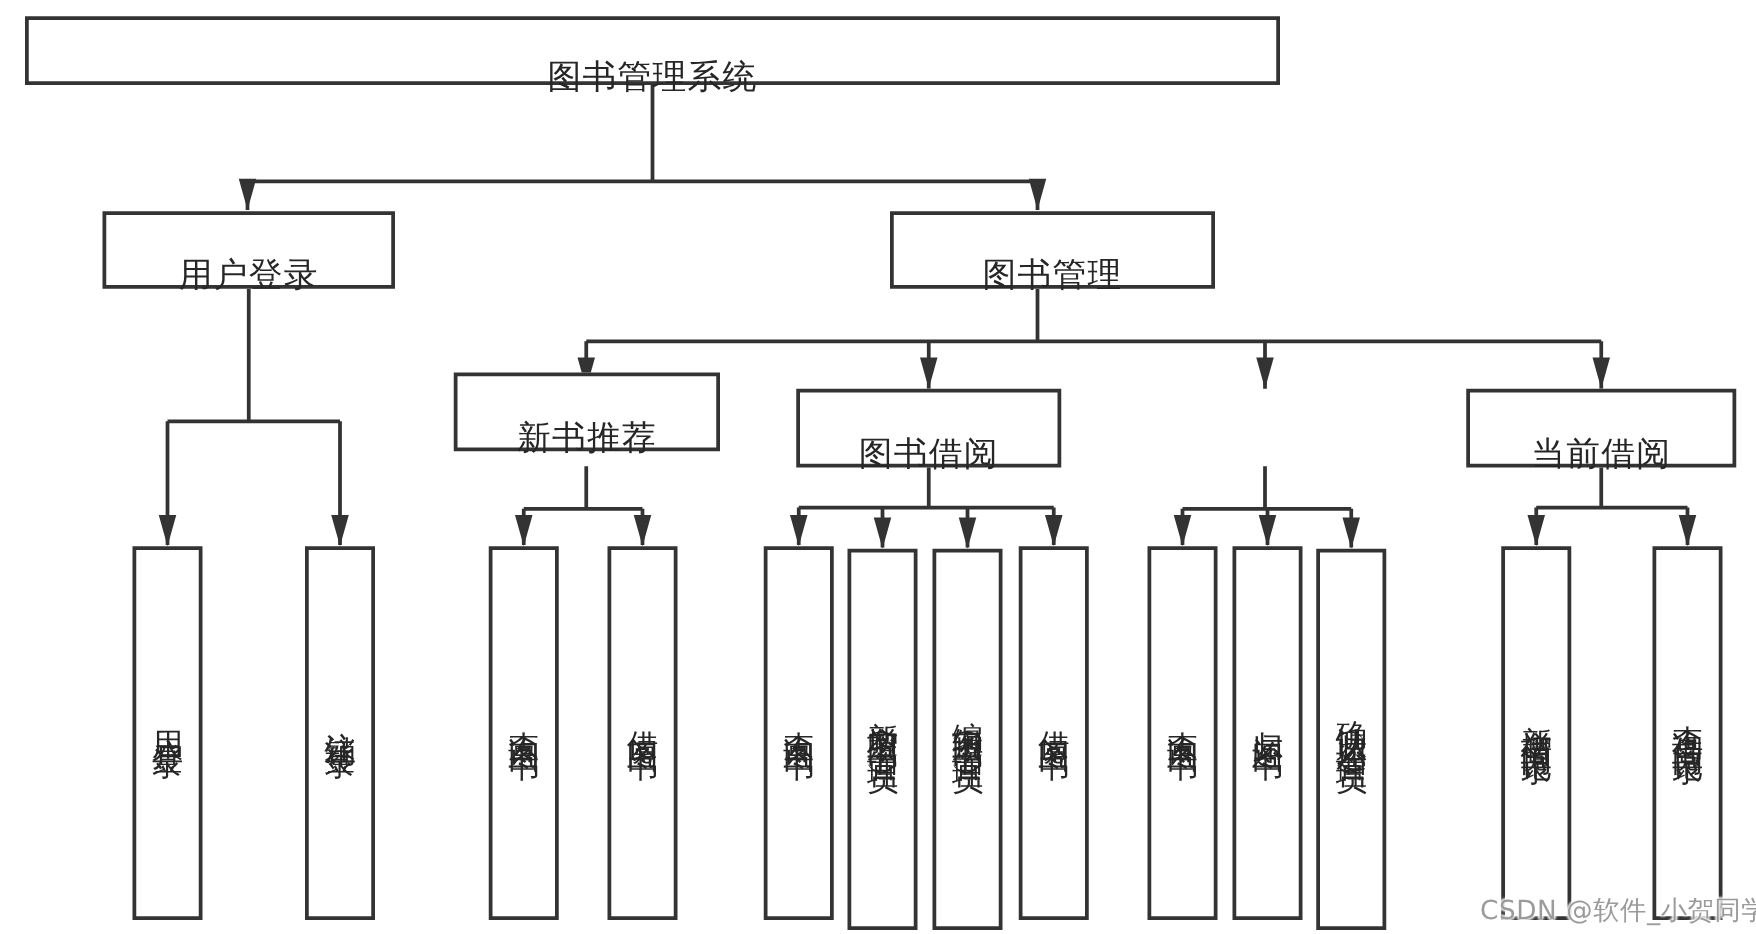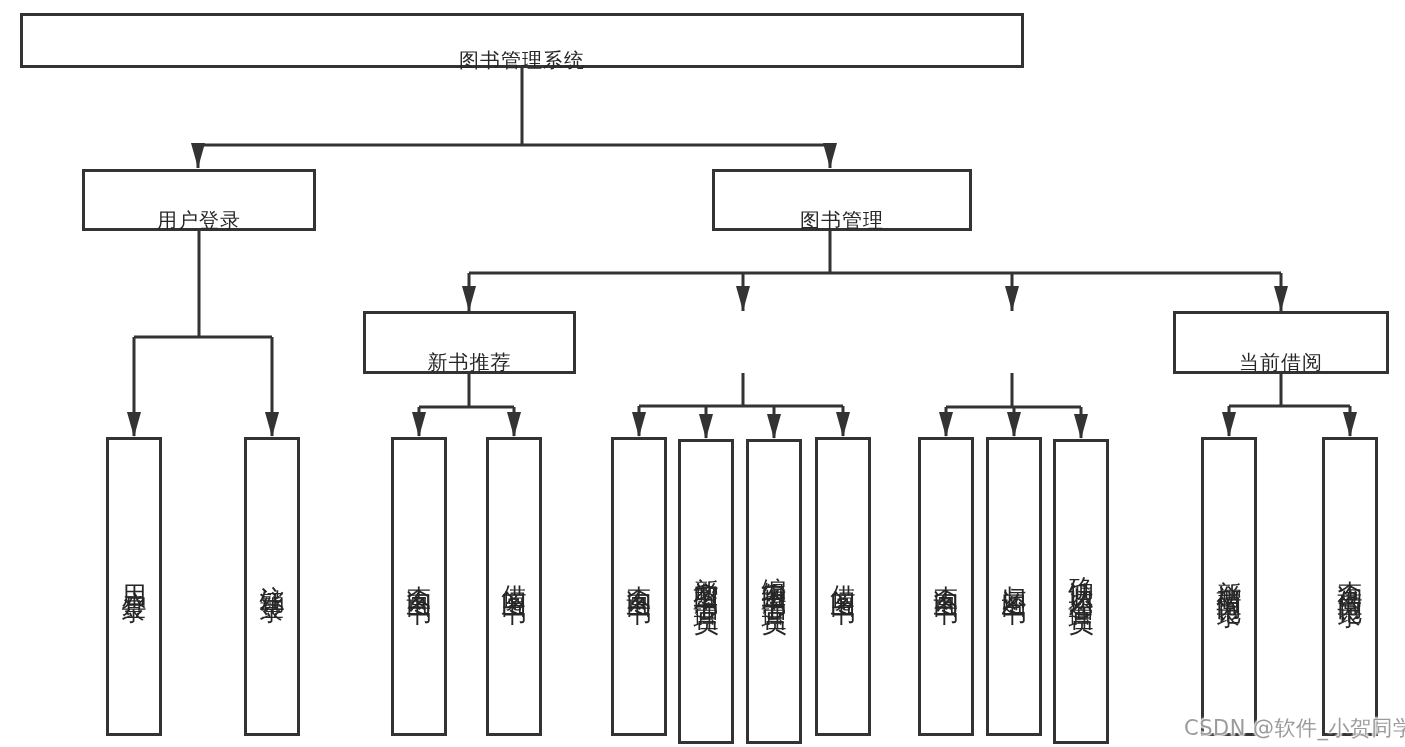--- a/index.html
+++ b/index.html
@@ -25,21 +25,21 @@
   .box {
     position: absolute;
     box-sizing: border-box;
     background: #ffffff;
     border: 3px solid #333333;
     display: flex;
     align-items: center;
     justify-content: center;
   }
   .hlabel {
-    font-size: 20px;
+    font-size: 27px;
     letter-spacing: 1px;
     white-space: nowrap;
     color: #262626;
     margin-top: 40px;
   }
   .leaf {
     padding-bottom: 24px;
   }
   .vlabel {
     writing-mode: vertical-rl;
@@ -104,22 +104,25 @@
     <span class="hlabel">图书管理系统</span>
   </div>
 
   <div class="box" style="left:82px;top:169px;width:234px;height:62px">
     <span class="hlabel">用户登录</span>
   </div>
   <div class="box" style="left:712px;top:169px;width:260px;height:62px">
     <span class="hlabel">图书管理</span>
   </div>
 
-  <div class="box" style="left:363px;top:311px;width:213px;height:63px">
+  <div class="box" style="left:363px;top:298px;width:213px;height:63px">
     <span class="hlabel">新书推荐</span>
+  </div>
+  <div class="box" style="left:637px;top:311px;width:212px;height:63px">
+    <span class="hlabel">图书借阅</span>
   </div>
   <div class="box" style="left:1173px;top:311px;width:216px;height:63px">
     <span class="hlabel">当前借阅</span>
   </div>
 
   <div class="box leaf" style="left:106px;top:437px;width:56px;height:299px">
     <span class="vlabel">用户登录</span>
   </div>
   <div class="box leaf" style="left:244px;top:437px;width:56px;height:299px">
     <span class="vlabel">注销登录</span>

